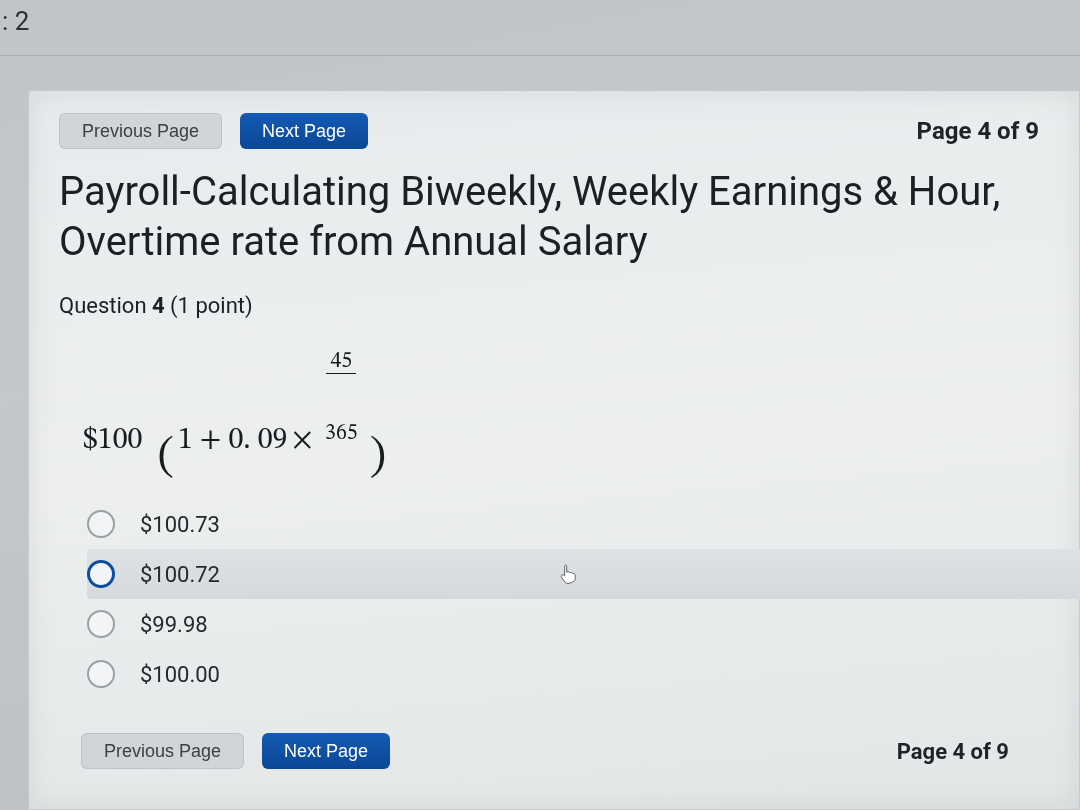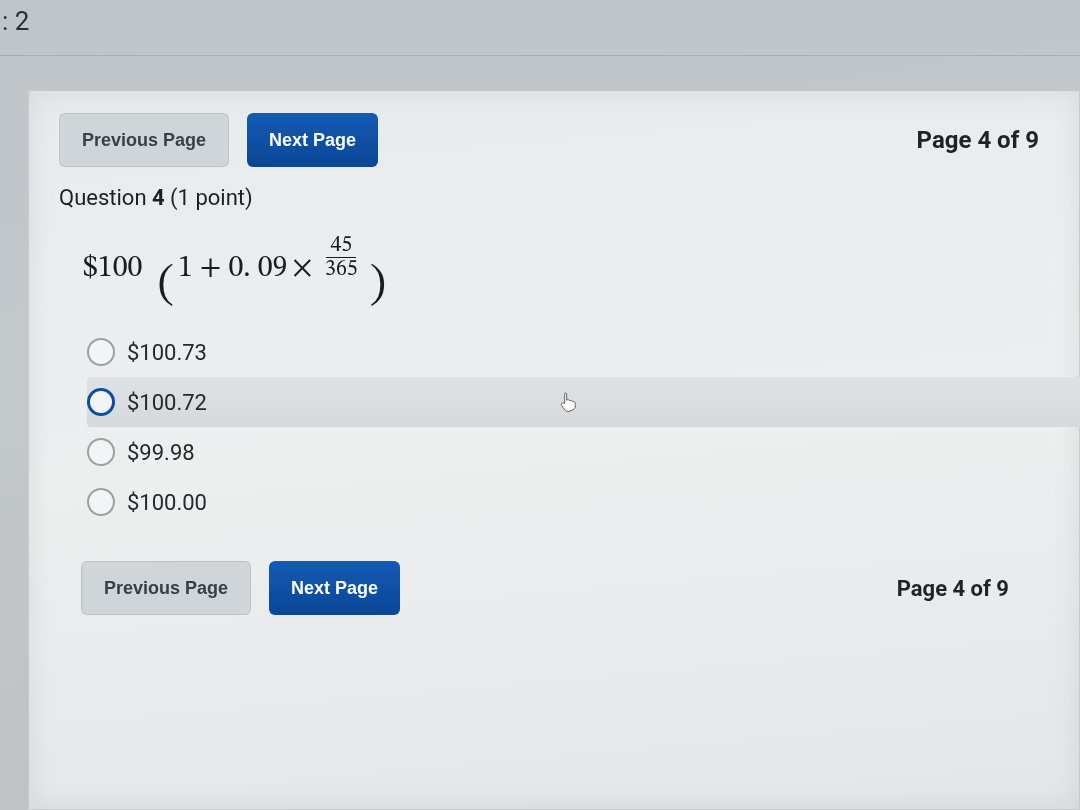--- a/index.html
+++ b/index.html
@@ -43,25 +43,25 @@
   .nav-row {
     display: flex;
     align-items: center;
     gap: 18px;
     margin-bottom: 18px;
   }
   .btn {
     display: inline-flex;
     align-items: center;
     justify-content: center;
-    height: 54px;
+    height: 36px;
     padding: 0 22px;
     border-radius: 6px;
     font-size: 18px;
-    font-weight: 700;
+    font-weight: 400;
     border: none;
     cursor: pointer;
     white-space: nowrap;
   }
   .btn-prev {
     background: #d0d5d9;
     color: #3a3f43;
     border: 1px solid rgba(160,165,168,0.4);
   }
   .btn-next {
@@ -101,29 +101,30 @@
   }
   .formula .paren { font-size: 46px; line-height: 0; position: relative; top: -2px; }
   .frac {
     display: inline-flex;
     flex-direction: column;
     align-items: center;
     font-size: 22px;
     line-height: 1.05;
     position: relative;
     top: -2px;
-    margin: 4px 4px;
+    margin: 12px 4px;
+    gap: 48px;
   }
   .frac .num-top { border-bottom: 1.5px solid #1a1d1f; padding: 0 4px; }
   .frac .den { padding: 0 4px; }
   .options { margin-left: 28px; }
   .option {
     display: flex;
     align-items: center;
-    gap: 12px;
+    gap: 25px;
     height: 50px;
     font-size: 22px;
     color: #25292c;
     border-radius: 4px;
     padding: 0 6px 0 0;
     cursor: pointer;
     position: relative;
   }
   .option.hovered {
     background: #dcdfe1;
@@ -166,20 +167,21 @@
 <div class="outer-line"></div>
 
 <div class="card">
 
   <div class="nav-row">
     <button class="btn btn-prev">Previous Page</button>
     <button class="btn btn-next">Next Page</button>
     <div class="page-indicator">Page 4 of 9</div>
   </div>
 
+  <h1 class="title">Payroll-Calculating Biweekly, Weekly Earnings &amp; Hour, Overtime rate from Annual Salary</h1>
 
   <div class="question-label">
     <span>Question</span>
     <span class="num">4</span>
     <span>(1 point)</span>
   </div>
 
   <div class="formula">
     <span>$100</span>
     <span>&nbsp;</span>

